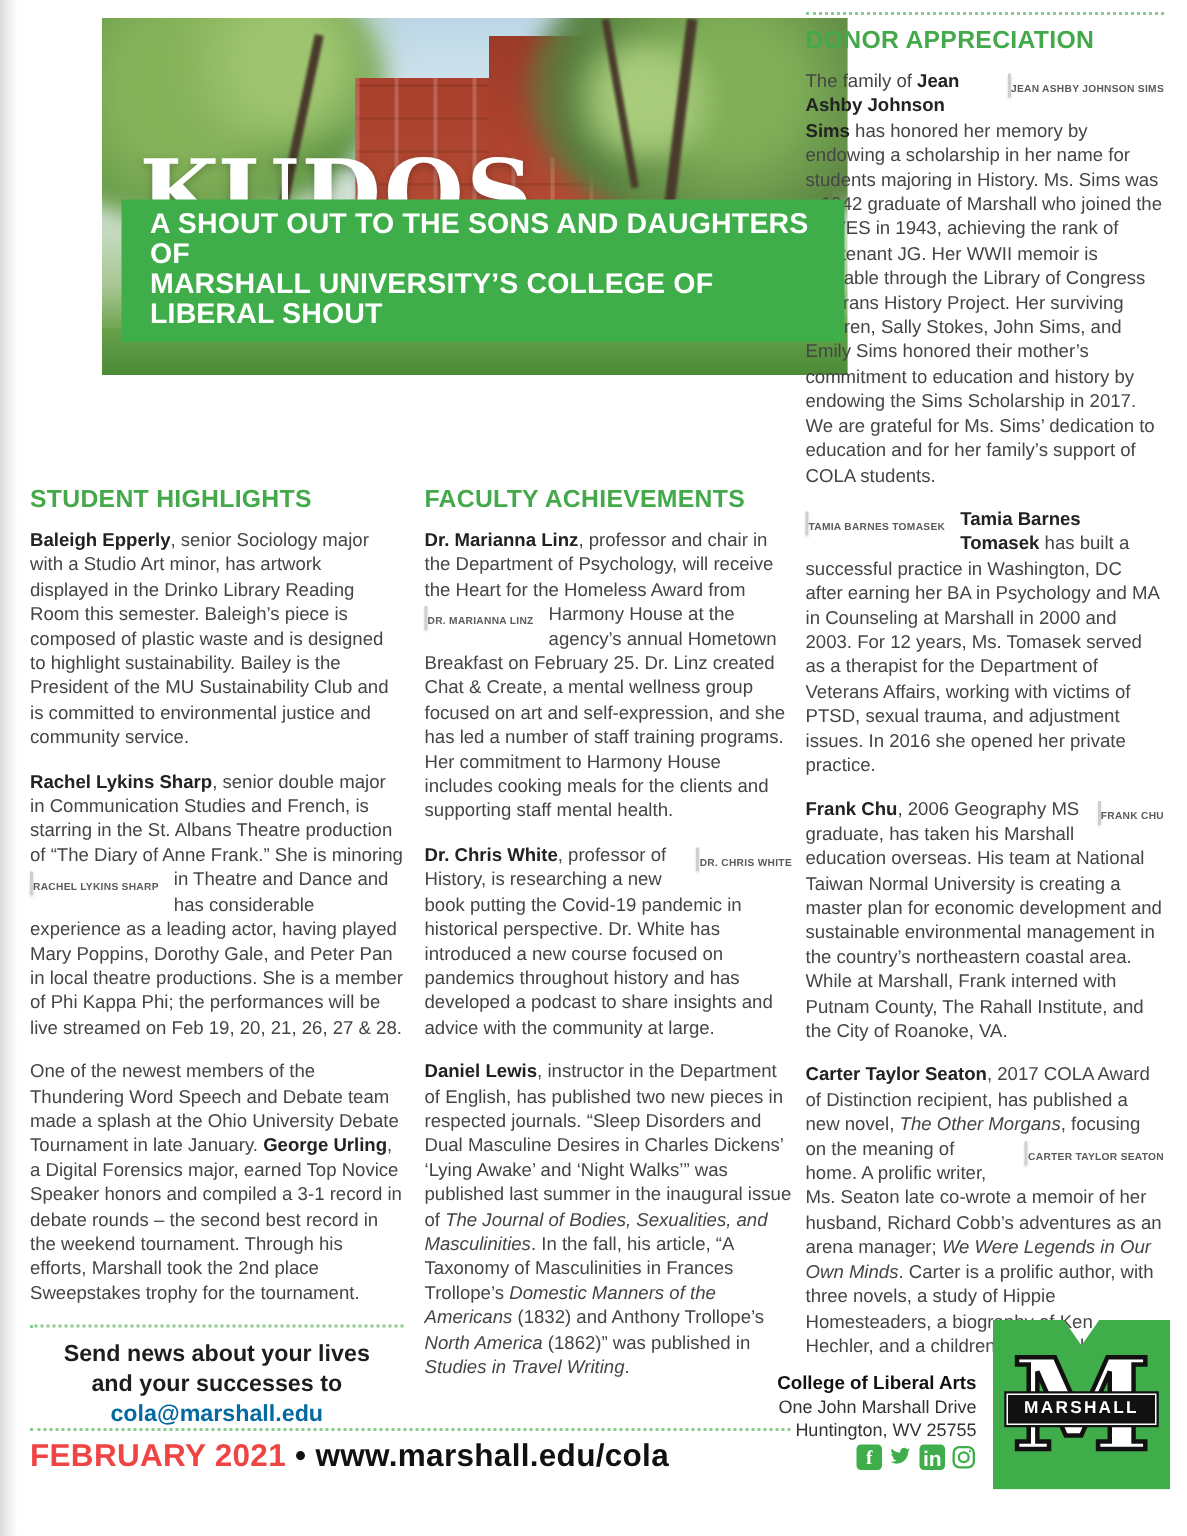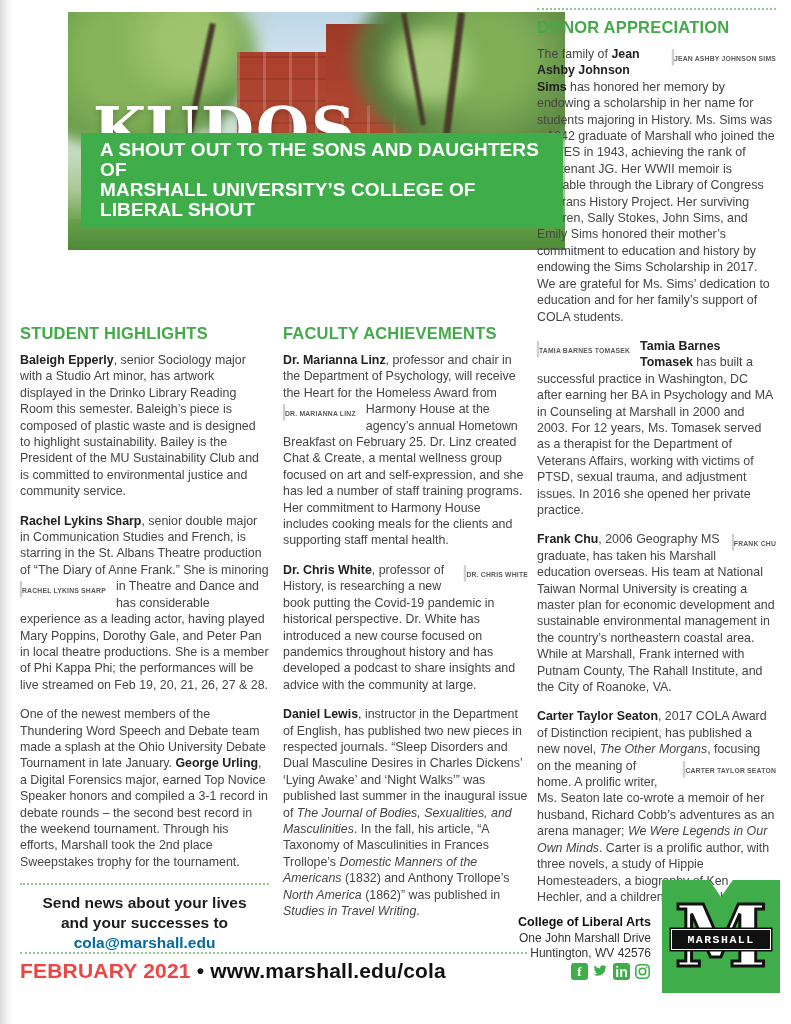--- a/index.html
+++ b/index.html
@@ -119,21 +119,21 @@
   .sic.fb{font-family:"Liberation Serif",serif;font-size:13px;}
   .sic.li{font-size:14px;letter-spacing:0;}
   .logo-block{position:absolute;left:662px;top:880px;width:118px;height:113px;background:#3fae4a;
     clip-path:polygon(0 0,40% 0,50% 15%,60% 0,100% 0,100% 100%,0 100%);
     display:flex;align-items:center;justify-content:center;}
   .mlogo{width:92px;height:84px;position:relative;display:flex;align-items:center;justify-content:center;}
   .mlogo .bigM{font-family:"DejaVu Serif",serif;font-weight:700;font-size:84px;line-height:84px;
     color:#fff;-webkit-text-stroke:3px #111;}
   .mlogo .bar{position:absolute;left:-4px;right:-4px;top:34px;height:19px;background:#111;
     border:1.5px solid #fff;box-shadow:0 0 0 1.5px #111;display:flex;align-items:center;justify-content:center;}
-  .mlogo .bar span{color:#fff;font-family:Liberation Mono, monospace;font-size:11.5px;letter-spacing:1.5px;font-weight:700;}
+  .mlogo .bar span{color:#fff;font-family:Liberation Sans, sans-serif;font-size:11.5px;letter-spacing:1.5px;font-weight:700;}
   .clearfix:after{content:"";display:block;clear:both;}
 </style>
 </head>
 <body>
 
 <div class="scan-edge"></div>
 
 <div class="hero">
   <div class="fol f1"></div>
   <div class="fol f2"></div>
@@ -235,21 +235,21 @@
 
 <div class="foot-dot"></div>
 <div class="foot-line">
   <span class="mo">FEBRUARY 2021</span>
   <span>•</span>
   <span>www.marshall.edu/cola</span>
 </div>
 <div class="addr">
   <div class="org">College of Liberal Arts</div>
   <div>One John Marshall Drive</div>
-  <div>Huntington, WV 42576</div>
+  <div>Huntington, WV 25755</div>
 </div>
 <div class="social">
   <div class="sic sq fb">f</div>
   <div class="sic">
     <svg width="17" height="17" viewBox="0 0 24 24">
         <path fill="#3fae4a" d="M21 5c-.7.3-1.5.5-2.2.6.8-.5 1.4-1.2 1.7-2.1-.8.4-1.6.8-2.5.9C17.3 3.6 16.3 3 15.2 3c-2.1 0-3.8 1.7-3.8 3.8 0 .3 0 .6.1.9C8.3 7.5 5.5 6 3.6 3.7c-.3.6-.5 1.3-.5 2 0 1.3.7 2.5 1.7 3.2-.6 0-1.2-.2-1.7-.5v.1c0 1.8 1.3 3.4 3 3.7-.3.1-.7.1-1 .1-.2 0-.5 0-.7-.1.5 1.5 1.9 2.6 3.5 2.6-1.3 1-2.9 1.6-4.7 1.6-.3 0-.6 0-.9-.1C4 17.4 6 18 8.1 18c7.1 0 10.9-5.9 10.9-10.9v-.5c.8-.5 1.5-1.1 2-1.6z"></path>
       </svg>
   </div>
   <div class="sic sq li">in</div>
   <div class="sic">

